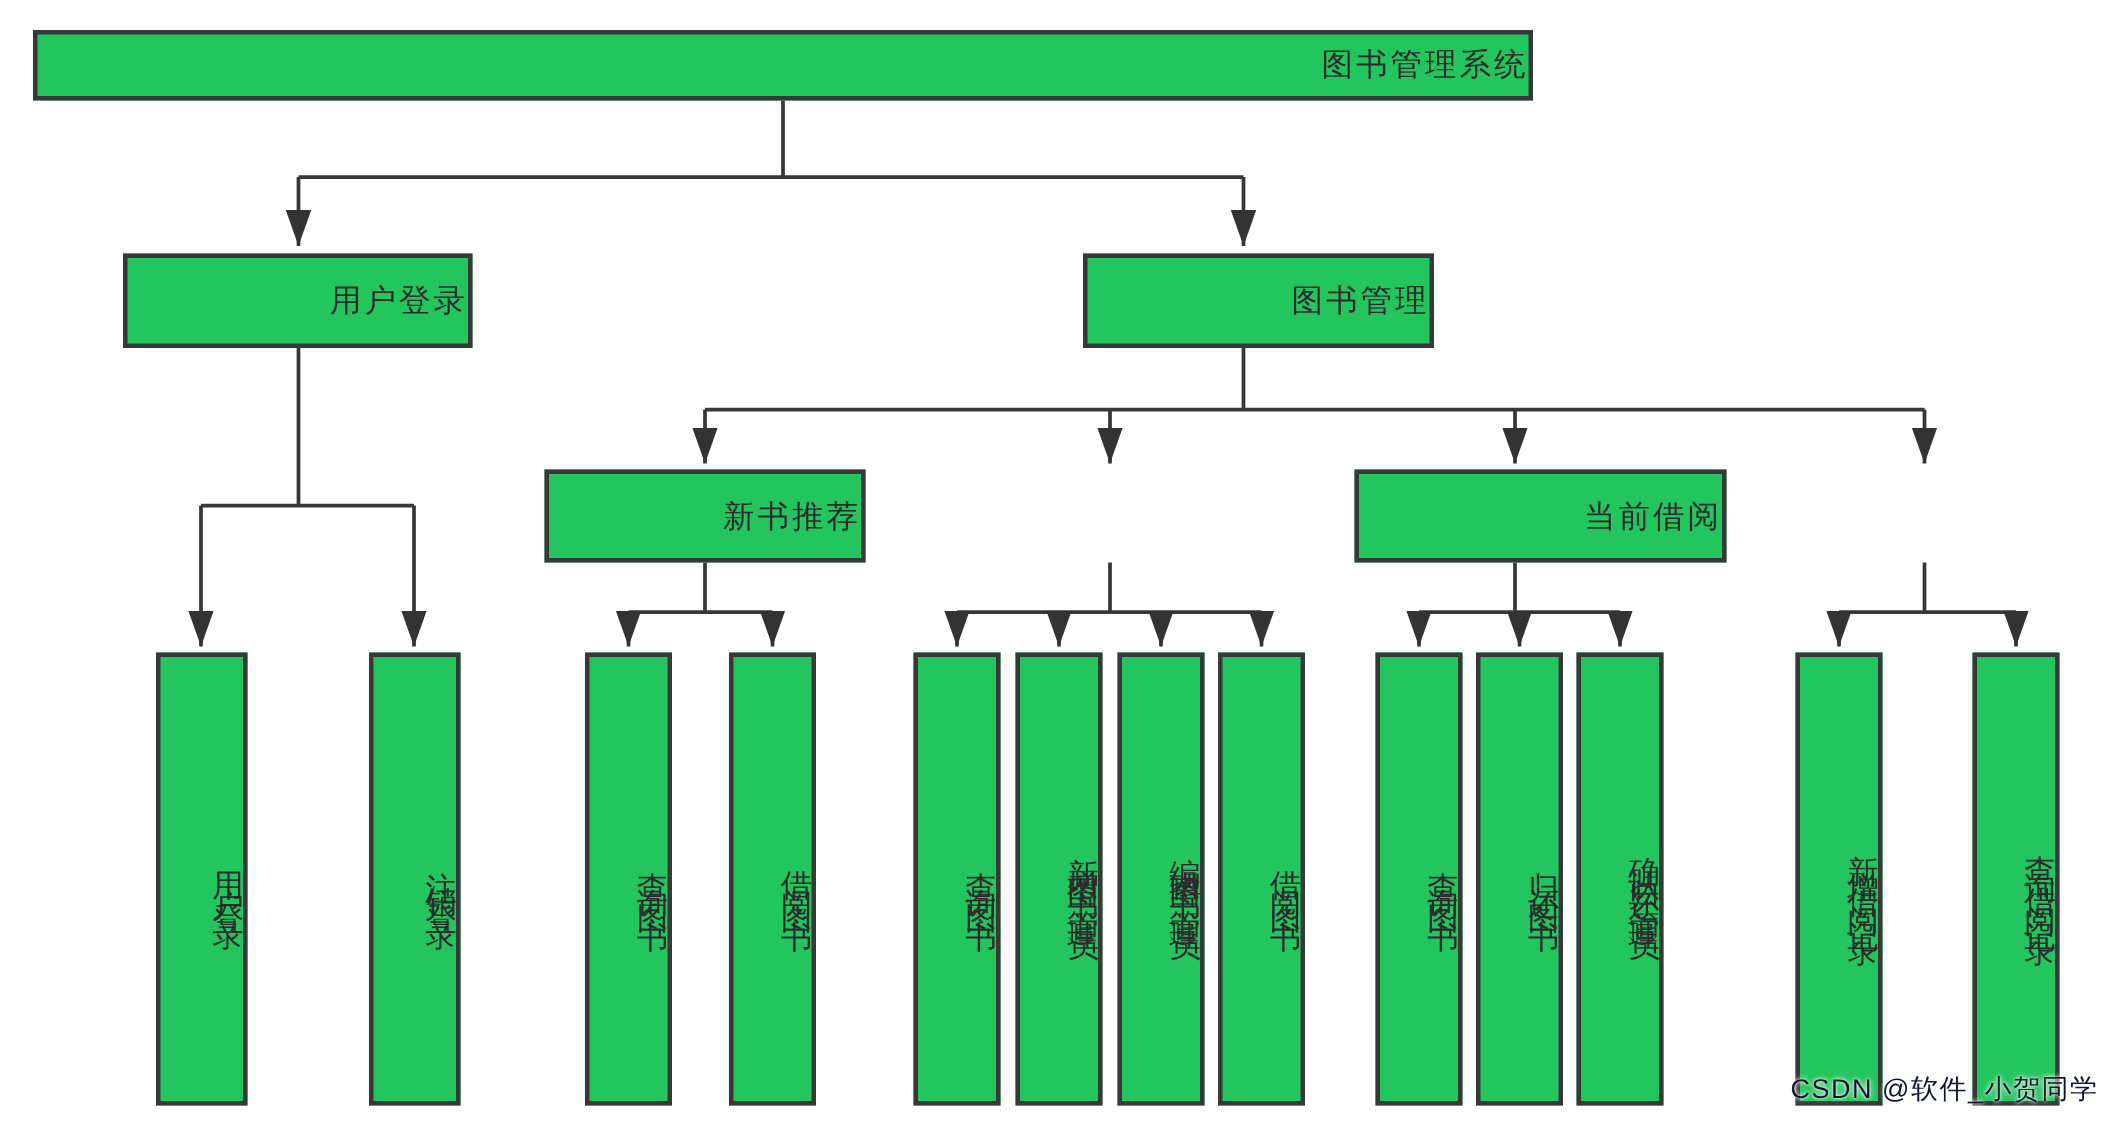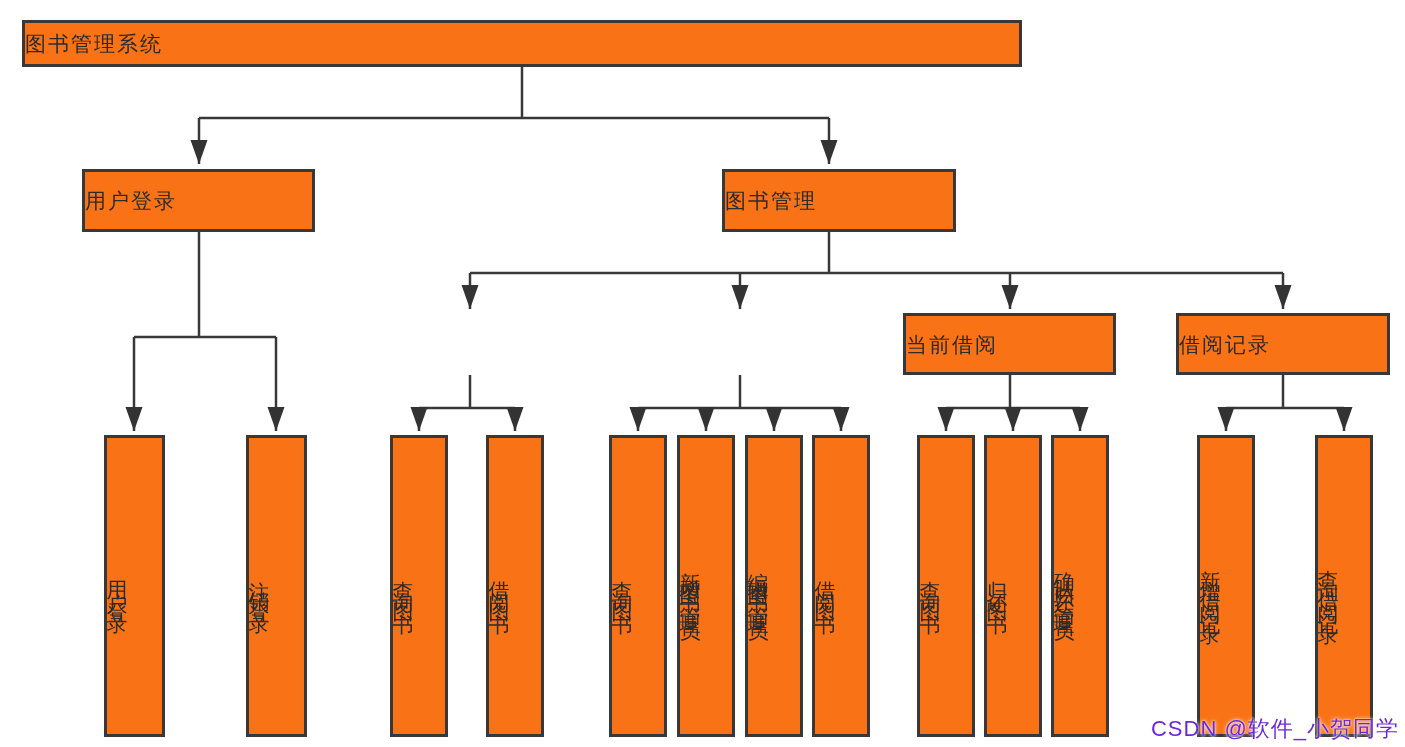--- a/index.html
+++ b/index.html
@@ -17,25 +17,25 @@
   }
   #wires {
     position: absolute;
     left: 0; top: 0;
     width: 1405px; height: 747px;
     pointer-events: none;
   }
   .node {
     position: absolute;
     box-sizing: border-box;
-    background: #f97316;
+    background: #22c55e;
     border: 3px solid #383838;
     display: flex;
     align-items: center;
-    justify-content: flex-start;
+    justify-content: flex-end;
     color: #2b2b2b;
     font-size: 21px;
     line-height: 1;
   }
   .node > span {
     letter-spacing: 2px;
     white-space: nowrap;
   }
   .node.vert > span {
     writing-mode: vertical-rl;
@@ -43,23 +43,23 @@
     letter-spacing: 11px;
     white-space: nowrap;
   }
   .node.vert.long > span {
     letter-spacing: 7px;
   }
   #watermark {
     position: absolute;
     right: 6px;
     top: 714px;
-    font-size: 22px;
+    font-size: 18px;
     letter-spacing: 1px;
-    color: #6d28d9;
+    color: #0f172a;
     text-shadow: 0 0 4px #ffffff, 0 0 2px #ffffff;
     z-index: 5;
     white-space: nowrap;
   }
 </style>
 </head>
 <body>
 
 <div id="stage">
 
@@ -117,25 +117,25 @@
     <span>图书管理系统</span>
   </div>
 
   <div class="node" style="left:82px; top:169px; width:233px; height:63px;">
     <span>用户登录</span>
   </div>
   <div class="node" style="left:712px; top:169px; width:234px; height:63px;margin-left:10px;">
     <span>图书管理</span>
   </div>
 
-  <div class="node" style="left:903px; top:313px; width:213px; height:62px;">
+  <div class="node" style="left:363px; top:313px; width:214px; height:62px;">
+    <span>新书推荐</span>
+  </div>
+  <div class="node" style="left:903px; top:313px; width:248px; height:62px;">
     <span>当前借阅</span>
-  </div>
-  <div class="node" style="left:1176px; top:313px; width:214px; height:62px;">
-    <span>借阅记录</span>
   </div>
 
   <div class="node vert" style="left:104px; top:435px; width:61px; height:302px;">
     <span>用户登录</span>
   </div>
   <div class="node vert" style="left:246px; top:435px; width:61px; height:302px;">
     <span>注销登录</span>
   </div>
 
   <div class="node vert" style="left:390px; top:435px; width:58px; height:302px;">

